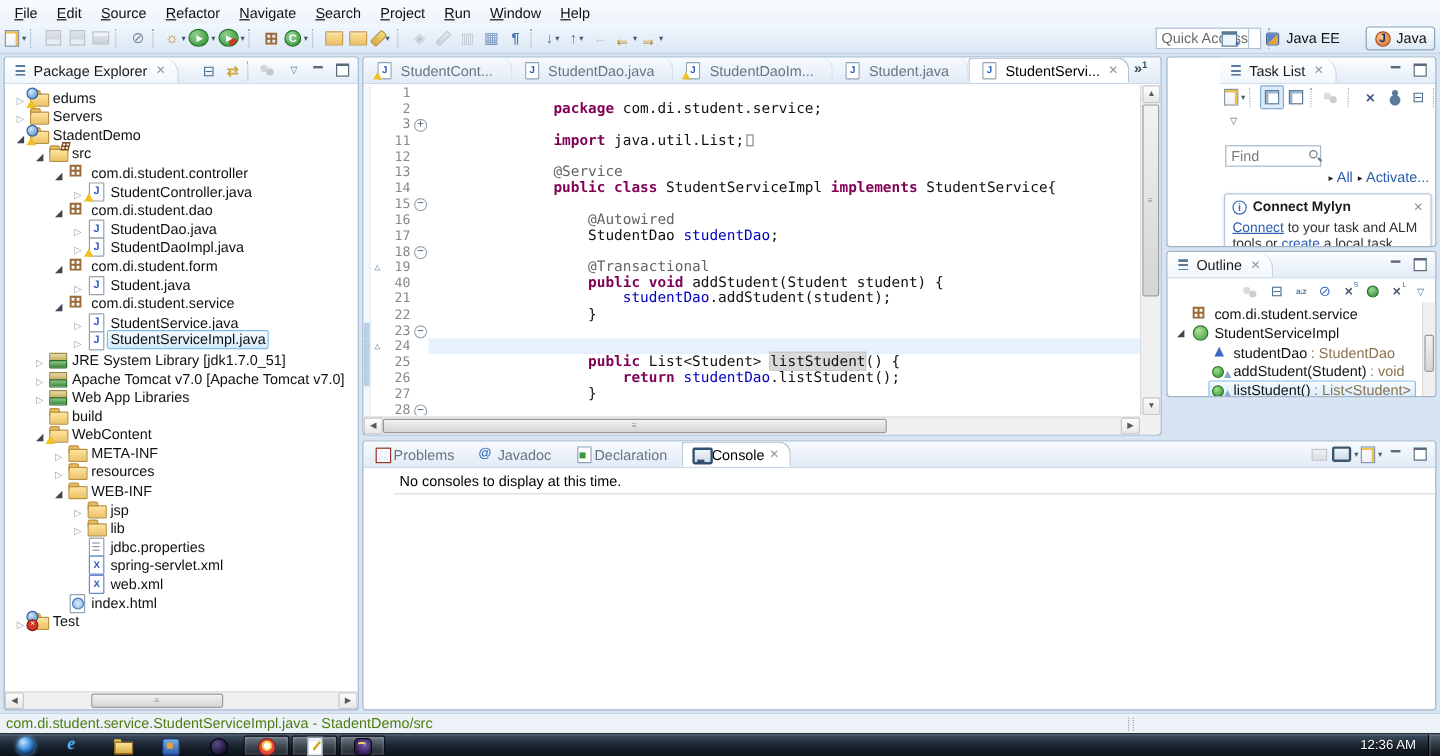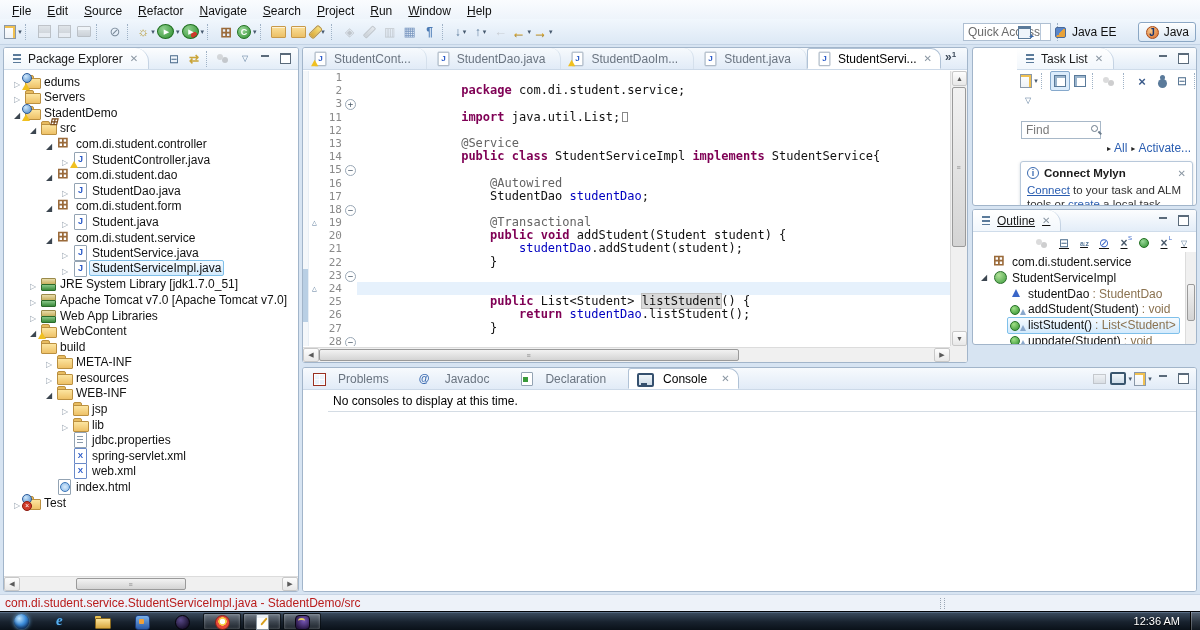--- a/index.html
+++ b/index.html
@@ -184,36 +184,36 @@
   .ol-tree { position:absolute; top:42px; left:0; right:11px; bottom:0; overflow:hidden; padding-top:2px; }
   .orow { display:flex; align-items:center; height:15.8px; white-space:nowrap; }
   .orow[data-lvl="0"] { padding-left:4px; } .orow[data-lvl="1"] { padding-left:20px; }
   .osel { display:inline-flex; align-items:center; border:1px solid transparent; border-radius:2px; padding-right:3px; }
   .orow[data-sel="y"] .osel { background:linear-gradient(#f6fbff,#d3eafc); border-color:#7fc0ea; }
   .otype { color:#8a7250; }
   .ol-sb { position:absolute; right:0; top:42px; bottom:0; width:11px; background:#f0f0f0; border-left:1px solid #dcdcdc; }
   .ol-sb .sb-thumb { left:1px; right:1px; top:35%; height:40%; }
 
   
-  .ctab { display:flex; align-items:center; gap:12px; padding:0 8px; color:#6a7480; white-space:nowrap; }
+  .ctab { display:flex; align-items:center; gap:2px; padding:0 8px; color:#6a7480; white-space:nowrap; }
   .ctab[data-active="y"] { background:#fff; color:#000; border:1px solid #b0c2d6; border-bottom-color:#fff; border-top-left-radius:3px; border-top-right-radius:10px; }
   .cticon { position:relative; width:14px; height:13px; flex:none; }
   .cticon::before, .cticon::after { position:absolute; }
   [data-icon="problems-icon"]::before { content:""; left:1px; top:1px; width:11px; height:11px; background:linear-gradient(#e8743a,#c83a2a); border:1px solid #9a3020;
     background-image:linear-gradient(rgba(255,255,255,.8) 1px,transparent 1px),linear-gradient(90deg,rgba(255,255,255,.8) 1px,transparent 1px); background-size:5px 5px; }
   [data-icon="javadoc-icon"]::before { content:"@"; left:0; top:0; color:#3a6ab0; font-weight:bold; font-size:11px; }
   [data-icon="declaration-icon"]::before { content:""; left:2px; top:0; width:10px; height:12px; background:#fff; border:1px solid #93a3b3; border-radius:1px; }
   [data-icon="declaration-icon"]::after { content:""; left:4px; top:5px; width:5px; height:5px; background:#3a9a3a; }
   [data-icon="console-icon"]::before { content:""; left:0; top:1px; width:13px; height:10px; background:linear-gradient(#f0f6fa,#cfdce8); border:2px solid #35506e; border-radius:2px; }
   [data-icon="console-icon"]::after { content:""; left:4px; top:11px; width:6px; height:2px; background:#35506e; }
   .console-body { position:absolute; top:23px; left:0; right:0; bottom:0; background:#fff;padding-left:25px; }
   .console-msg { padding:3px 5px; border-bottom:1px solid #d4dce4; color:#000; }
 
   
-  .statusbar { position:absolute; left:0; right:0; top:594px; height:17px; background:#edf2f9; border-top:1px solid #c8d5e5; display:flex; align-items:center; padding-left:5px; color:#b91c1c; }
+  .statusbar { position:absolute; left:0; right:0; top:594px; height:17px; background:#edf2f9; border-top:1px solid #c8d5e5; display:flex; align-items:center; padding-left:5px; color:#4d7c0f; }
   .sb-handle { position:absolute; left:940px; top:3px; height:11px; width:5px; border-left:1px dotted #9aa6b4; border-right:1px dotted #9aa6b4; }
 
   
   .tbar { position:absolute; left:0; right:0; bottom:0; height:19px; background:linear-gradient(#3d4d60,#18222e 55%,#0a1119); border-top:1px solid #04060a; box-shadow:inset 0 1px 0 rgba(140,170,200,.35); display:flex; align-items:center; padding-left:3px; overflow:hidden; }
   .tbar-items { display:flex; align-items:center; height:100%; }
   .titem { width:38px; height:17px; display:flex; align-items:center; justify-content:center; margin-right:2px; border:1px solid transparent; border-radius:2px; flex:none; position:relative; }
   .titem[data-active="y"] { background:linear-gradient(rgba(255,255,255,.28),rgba(255,255,255,.07)); border-color:rgba(5,10,16,.85); box-shadow:inset 0 0 3px rgba(255,255,255,.35); }
   .tico { position:relative; width:16px; height:15px; }
   .tico::before, .tico::after { position:absolute; }
   [data-ic="start-orb"] .tico::before { content:""; left:0; top:0; width:15px; height:15px; border-radius:50%; background:radial-gradient(circle at 35% 30%,#bfe3fb,#3c8ddb 45%,#123e7a 90%); box-shadow:0 0 4px #6ab4ef, inset 0 -2px 3px rgba(0,10,30,.5); }
@@ -388,20 +388,28 @@
 
         <div class="trow" data-lvl="3">
           <span class="twist" data-tw="col"></span>
           <span class="ticon" data-icon="jfile">
             <i class="dec"></i>
             <i class="ovl"></i>
           </span>
           <span class="tlabel">StudentDao.java</span>
         </div>
 
+        <div class="trow" data-lvl="3">
+          <span class="twist" data-tw="col"></span>
+          <span class="ticon" data-icon="jfile" data-ovl="warn">
+            <i class="dec"></i>
+            <i class="ovl"></i>
+          </span>
+          <span class="tlabel">StudentDaoImpl.java</span>
+        </div>
 
         <div class="trow" data-lvl="2">
           <span class="twist" data-tw="exp"></span>
           <span class="ticon" data-icon="package">
             <i class="dec"></i>
             <i class="ovl"></i>
           </span>
           <span class="tlabel">com.di.student.form</span>
         </div>
 
@@ -462,35 +470,35 @@
         <div class="trow" data-lvl="1">
           <span class="twist" data-tw="col"></span>
           <span class="ticon" data-icon="library">
             <i class="dec"></i>
             <i class="ovl"></i>
           </span>
           <span class="tlabel">Web App Libraries</span>
         </div>
 
         <div class="trow" data-lvl="1">
+          <span class="twist"></span>
+          <span class="ticon" data-icon="folder">
+            <i class="dec"></i>
+            <i class="ovl"></i>
+          </span>
+          <span class="tlabel">build</span>
+        </div>
+
+        <div class="trow" data-lvl="1">
           <span class="twist" data-tw="exp"></span>
           <span class="ticon" data-icon="folder" data-ovl="warn">
             <i class="dec"></i>
             <i class="ovl"></i>
           </span>
           <span class="tlabel">WebContent</span>
-        </div>
-
-        <div class="trow" data-lvl="1">
-          <span class="twist"></span>
-          <span class="ticon" data-icon="folder">
-            <i class="dec"></i>
-            <i class="ovl"></i>
-          </span>
-          <span class="tlabel">build</span>
         </div>
 
         <div class="trow" data-lvl="2">
           <span class="twist" data-tw="col"></span>
           <span class="ticon" data-icon="folder">
             <i class="dec"></i>
             <i class="ovl"></i>
           </span>
           <span class="tlabel">META-INF</span>
         </div>
@@ -762,21 +770,21 @@
             <span class="num">19</span>
             <span class="foldc"></span>
             <span class="ct">
               <span>    </span><span data-k="kw">public</span><span> </span><span data-k="kw">void</span><span> addStudent(Student student) {</span>
             </span>
           </div>
 
           <div class="cl">
             <span class="rngc"></span>
             <span class="ovrc"></span>
-            <span class="num">20</span>
+            <span class="num">40</span>
             <span class="foldc"></span>
             <span class="ct">
               <span>        </span><span data-k="fld">studentDao</span><span>.addStudent(student);</span>
             </span>
           </div>
 
           <div class="cl">
             <span class="rngc"></span>
             <span class="ovrc"></span>
             <span class="num">21</span>
@@ -919,21 +927,21 @@
         <span class="info-ico">i</span>
         <span class="mylyn-title">Connect Mylyn</span>
         <span class="mylyn-close">✕</span>
       </div>
       <div class="mylyn-body">
         <span data-link="y">Connect</span><span> to your task and ALM tools or </span><span data-link="y">create</span><span> a local task.</span>
       </div>
     </div>
   </div>
 
-  <div class="panel" style="left:972px; right:3px; top:164px; height:136px;text-decoration:underline;">
+  <div class="panel" style="left:972px; right:3px; top:164px; height:122px;">
     <div class="phead">
       <span class="vtab">
         <span class="hico"></span>
         <span>Outline</span>
         <span class="vclose">✕</span>
       </span>
       <span class="phead-right">
         <span class="tbtn" data-ic="minimize"></span>
           <span class="tbtn" data-ic="maximize"></span>
       </span>

